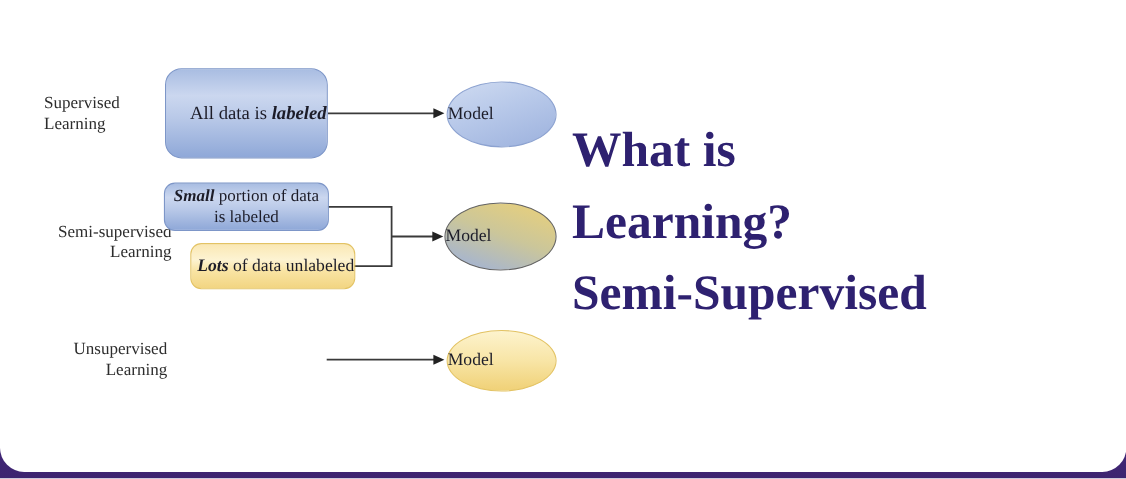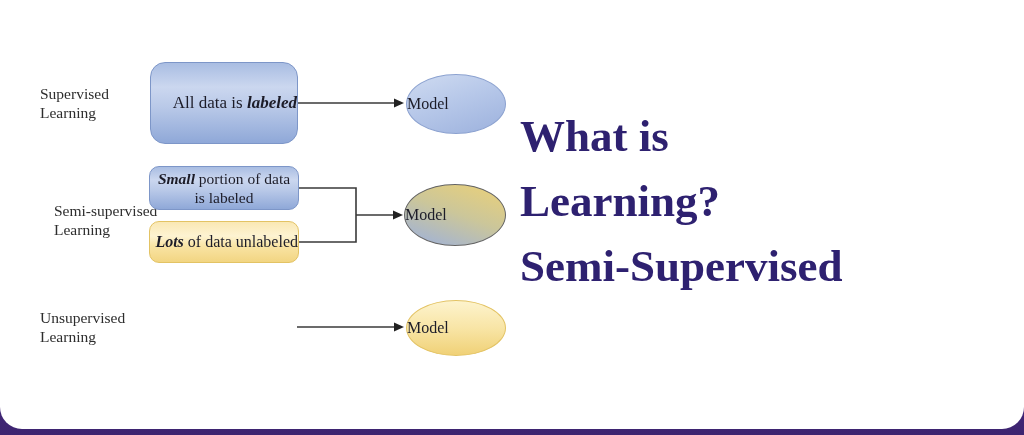--- a/index.html
+++ b/index.html
@@ -19,39 +19,40 @@
   .diagram{position:absolute;left:0;top:0;width:540px;height:340px;}
   .connectors{position:absolute;left:0;top:0;pointer-events:none;}
 
   .row-label{
     position:absolute;
     font-size:15.5px;line-height:1.22;
     color:#2d2d2d;
     font-family:"Liberation Serif", serif;
   }
   .row-label.l1{left:40px;top:85px;width:112px;}
-  .row-label.l2{left:54px;top:202px;width:114px;}
-  .row-label.l3{left:40px;top:309px;width:112px;}
+  .row-label.l2{left:42px;top:202px;width:114px;text-align:right;}
+  .row-label.l3{left:40px;top:309px;width:112px;text-align:right;}
 
   .box{
     position:absolute;
     display:flex;align-items:center;justify-content:flex-end;
     text-align:center;
     color:#1c1c28;
     box-sizing:border-box;
     z-index:2;
   }
   .box .em{font-weight:bold;font-style:italic;}
   .box.blue-grad{
     background:linear-gradient(180deg,#a9bde2 0%,#cbd7ef 30%,#b9c9e8 55%,#8fa8d8 100%);
     border:1px solid #7d96c8;
   }
   .box.yellow-grad{
     background:linear-gradient(180deg,#fae8b4 0%,#fdf3d2 35%,#f9e4a4 60%,#f2d582 100%);
     border:1px solid #e3c364;
+    margin-left:24px;
   }
   .box.b1{left:150px;top:62px;width:148px;height:82px;border-radius:15px;font-size:17px;}
   .box.b2a{left:149px;top:166px;width:150px;height:44px;border-radius:10px;font-size:15.5px;line-height:1.25;padding:0 3px;}
   .box.b2b{left:149px;top:221px;width:150px;height:42px;border-radius:10px;font-size:16px;}
   .box.b3{left:149px;top:287px;width:148px;height:80px;border-radius:15px;font-size:17px;}
 
   .ellipse{
     position:absolute;
     display:flex;align-items:center;
     border-radius:50%;

